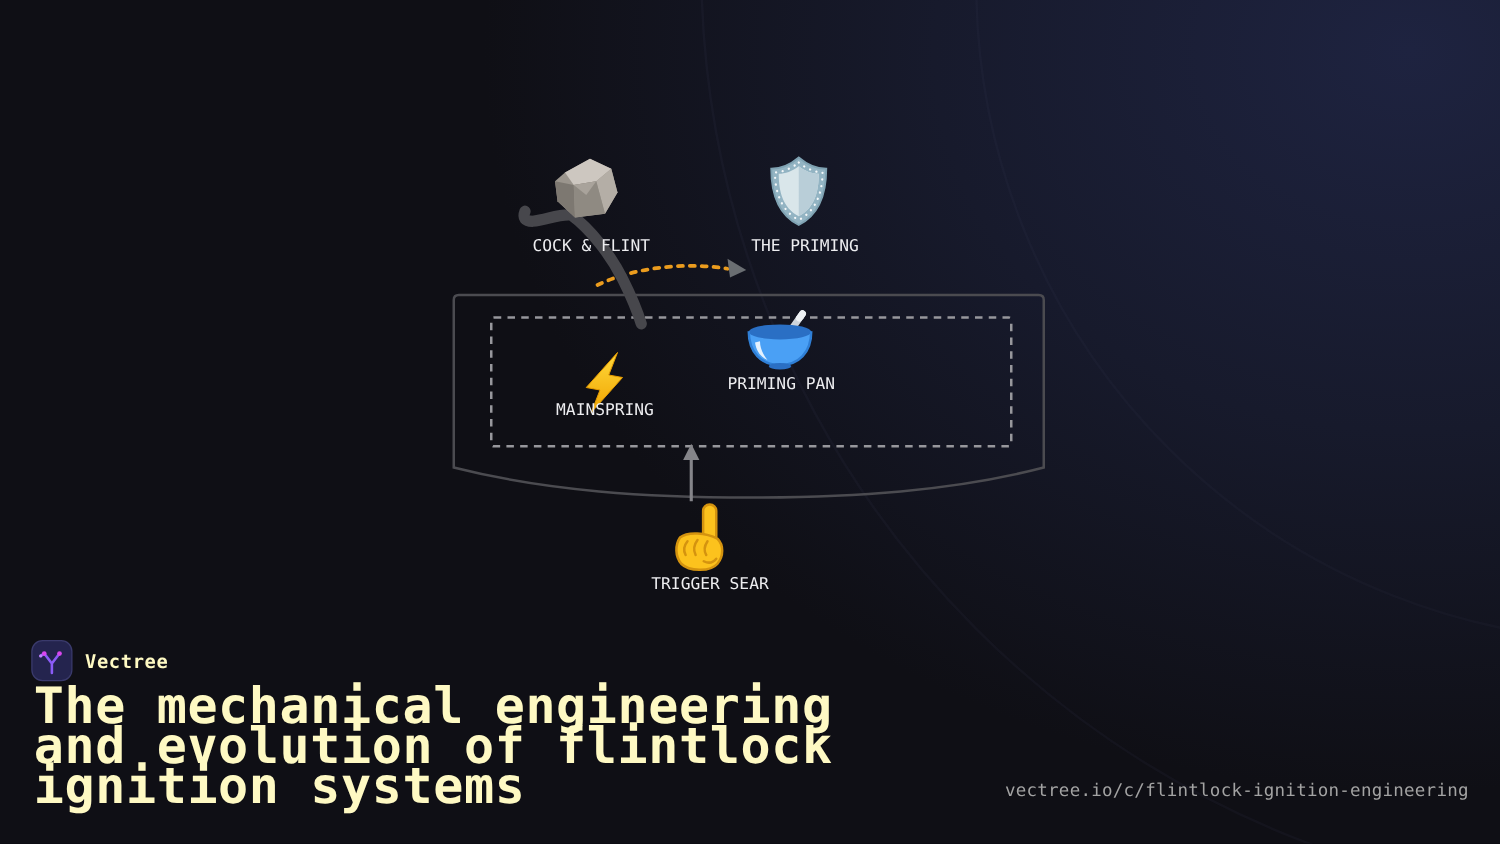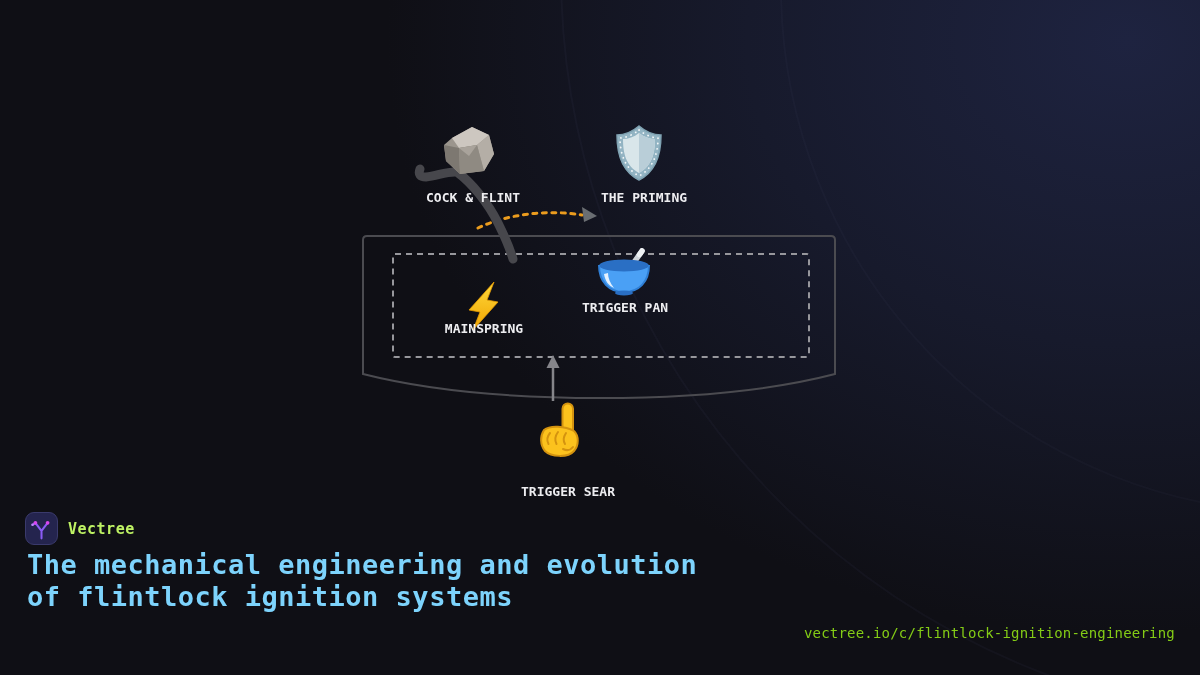--- a/index.html
+++ b/index.html
@@ -13,41 +13,41 @@
     background:radial-gradient(950px 760px at 94% 6%, #1e2340 0%, #171a2c 40%, rgba(15,15,21,0) 78%);
   }
   .bg-arc{position:absolute;border-radius:50%;border:2px solid rgba(130,150,200,0.045);}
   .bg-arc.a1{width:1500px;height:1500px;left:560px;top:-780px;}
   .bg-arc.a2{width:1050px;height:1050px;left:780px;top:-540px;border-color:rgba(130,150,200,0.035);}
 
   .overlay-svg, .icon-svg{position:absolute;display:block;}
 
   .node-label{
     position:absolute;transform:translateX(-50%);
-    font-weight:bold;font-size:13px;letter-spacing:0px;
+    font-weight:normal;font-size:13px;letter-spacing:0px;
     color:#ededf0;white-space:nowrap;
   }
 
   .brand-logo{
     position:absolute;left:25px;top:512px;width:33px;height:33px;
     border-radius:9px;background:#24244e;border:1px solid #3a3a6c;
     box-sizing:border-box;
   }
   .brand-name{
     position:absolute;left:68px;top:520px;
-    font-size:15px;font-weight:bold;color:#bef264;letter-spacing:0.5px;
+    font-size:15px;font-weight:bold;color:#fef9c3;letter-spacing:0.5px;
   }
   .page-title{
     position:absolute;left:27px;top:549px;width:700px;
-    font-size:27px;line-height:32px;font-weight:bold;
-    color:#7dd3fc;letter-spacing:0.5px;
+    font-size:40px;line-height:32px;font-weight:bold;
+    color:#fef9c3;letter-spacing:0.5px;
   }
   .footer-url{
     position:absolute;right:25px;top:625px;
-    font-size:14px;color:#84cc16;letter-spacing:0.2px;
+    font-size:14px;color:#a3a3a3;letter-spacing:0.2px;
   }
 </style>
 </head>
 <body>
 
 <div id="stage">
 
   <div class="bg-glow"></div>
   <div class="bg-arc a1"></div>
   <div class="bg-arc a2"></div>
@@ -113,22 +113,22 @@
     <path d="M7 28 C3 34 3 43 8 49 C14 55 31 56 37 49 C42 43 42 34 37 29 C28 24 13 23 7 28 Z" fill="#fcc21d" stroke="#d4930f" stroke-width="2" stroke-linejoin="round"></path>
     <path d="M13 31 q -4.5 5.5 -1.5 11" fill="none" stroke="#d4930f" stroke-width="2" stroke-linecap="round"></path>
     <path d="M21 30 q -4.5 6 -1.5 12" fill="none" stroke="#d4930f" stroke-width="2" stroke-linecap="round"></path>
     <path d="M29 31 q -4 6 -1 11" fill="none" stroke="#d4930f" stroke-width="2" stroke-linecap="round"></path>
     <path d="M26 47 q 6 3 10 -2" fill="none" stroke="#d4930f" stroke-width="2" stroke-linecap="round"></path>
   </svg>
 
   <div class="node-label" style="left:473px;top:190px">COCK &amp; FLINT</div>
   <div class="node-label" style="left:644px;top:190px">THE PRIMING</div>
   <div class="node-label" style="left:484px;top:321px">MAINSPRING</div>
-  <div class="node-label" style="left:625px;top:300px">TRIGGER PAN</div>
-  <div class="node-label" style="left:568px;top:484px">TRIGGER SEAR</div>
+  <div class="node-label" style="left:625px;top:300px">PRIMING PAN</div>
+  <div class="node-label" style="left:568px;top:460px">TRIGGER SEAR</div>
 
   <div class="brand-logo">
     <svg width="31" height="31" viewBox="0 0 33 33" style="display:block">
       <path d="M16.5 27 L16.5 19 M16.5 19 L10 10.5 M16.5 19 L23 10.5 M10 10.5 L7 12.5" fill="none" stroke="#8b5cf6" stroke-width="2.2" stroke-linecap="round"></path>
       <circle cx="10" cy="10.5" r="2" fill="#d946ef"></circle>
       <circle cx="23" cy="10.5" r="2" fill="#d946ef"></circle>
       <circle cx="7" cy="12.5" r="1.4" fill="#c084fc"></circle>
     </svg>
   </div>
   <div class="brand-name">Vectree</div>

